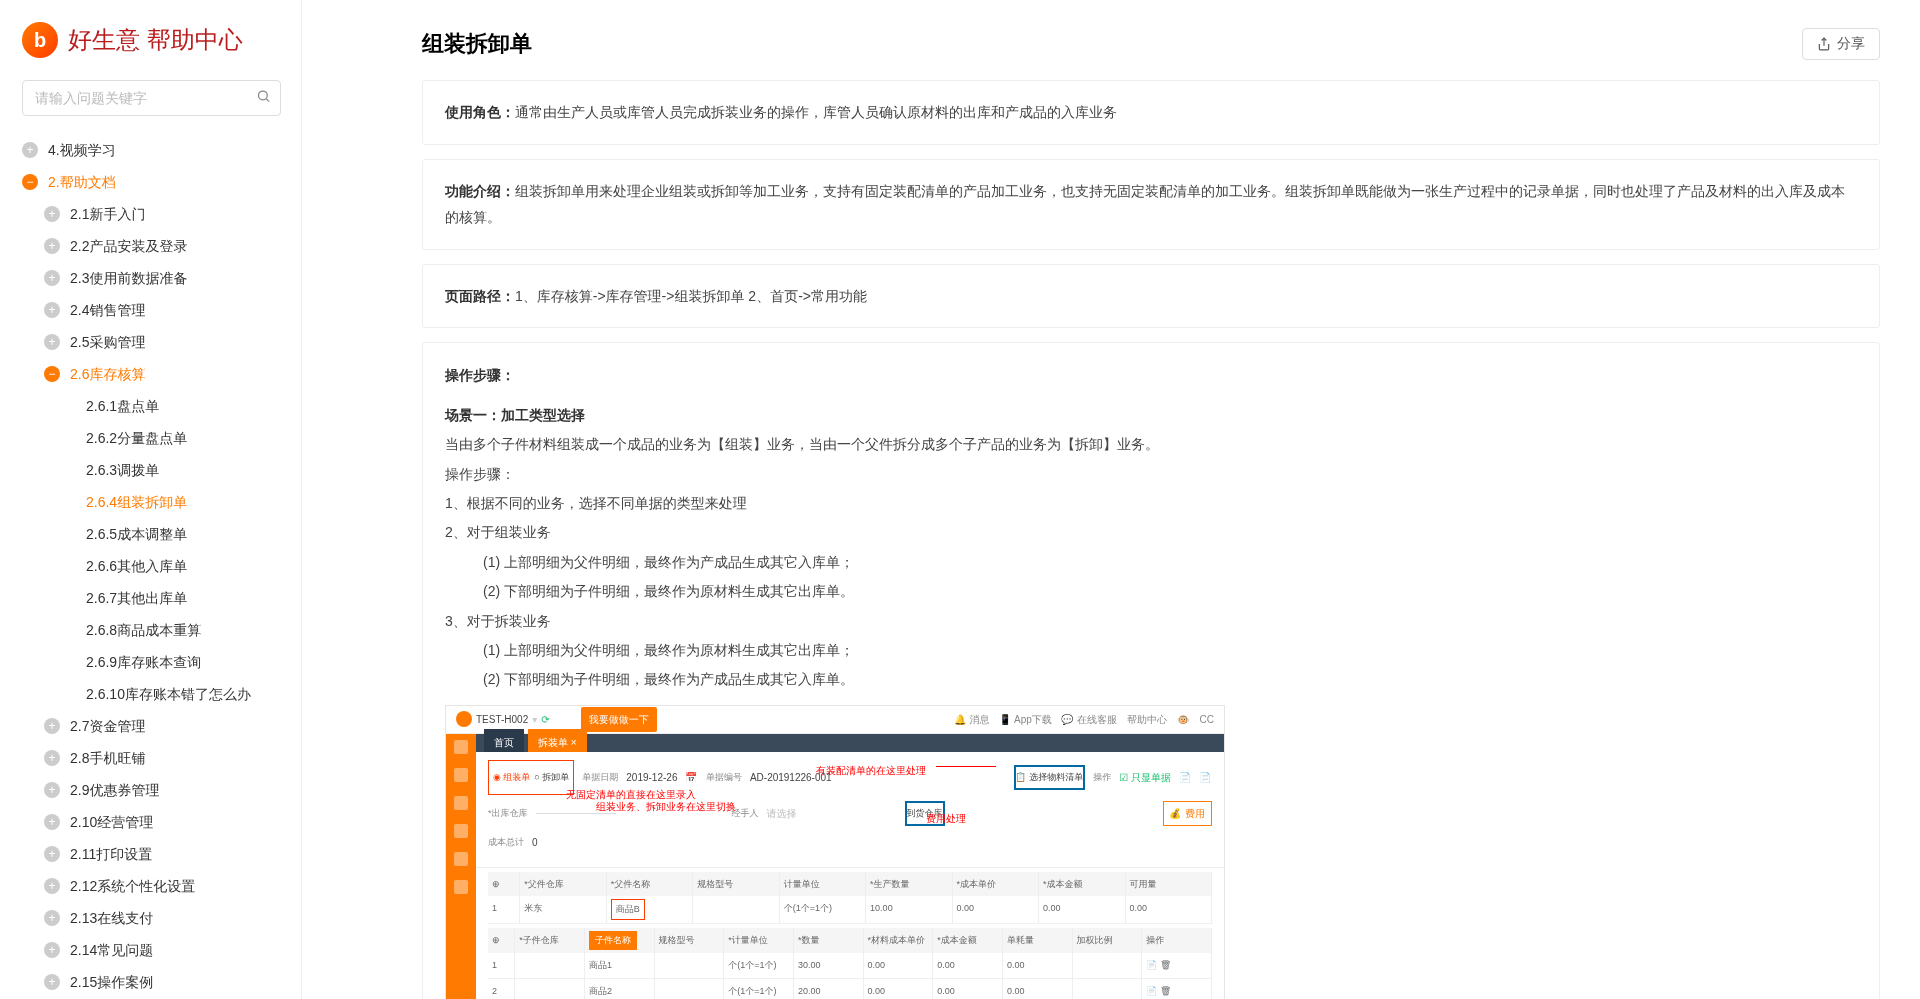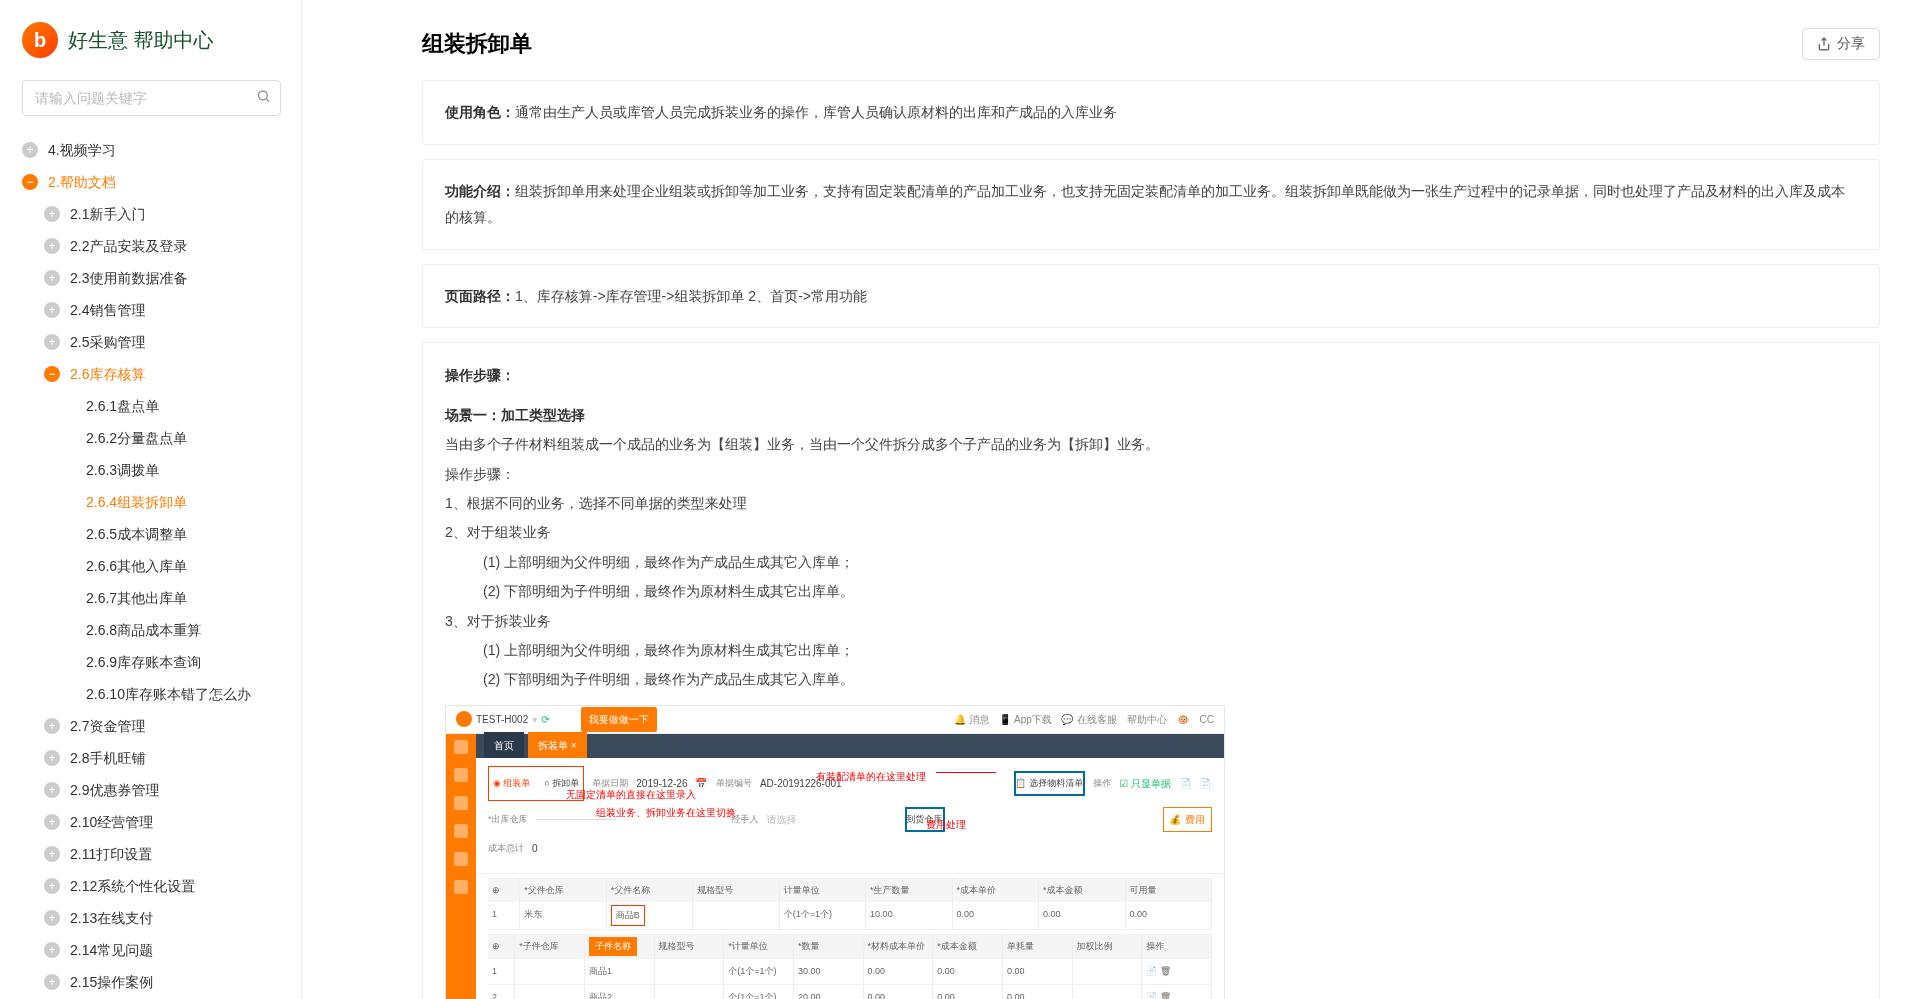--- a/index.html
+++ b/index.html
@@ -1,21 +1,21 @@
 <!DOCTYPE html>
 <html><head>
 <meta charset="utf-8">
 <style>
 * { margin: 0; padding: 0; box-sizing: border-box; }
 body { font-family: "Microsoft YaHei", Arial, sans-serif; font-size: 14px; color: #333; background: #fff; }
 .container { display: flex; width: 1920px; min-height: 999px; }
 .sidebar { width: 302px; padding: 22px 20px 0 22px; border-right: 1px solid #eee; background: #fff; }
 .logo-row { display: flex; align-items: center; margin-bottom: 22px; }
 .logo-circle { width: 36px; height: 36px; border-radius: 50%; background: linear-gradient(135deg,#ff7a00,#ff3c00); display: flex; align-items: center; justify-content: center; color: #fff; font-weight: bold; font-size: 20px; margin-right: 10px; }
-.logo-text { font-size: 20px; font-weight: 500; color: #14532d; }
+.logo-text { font-size: 24px; font-weight: 500; color: #b91c1c; }
 .search-box { position: relative; margin-bottom: 18px; }
 .search-input { width: 100%; height: 36px; border: 1px solid #ddd; border-radius: 4px; padding: 0 34px 0 12px; font-size: 14px; outline: none; }
 .search-input::placeholder { color: #bbb; }
 .search-icon { position: absolute; right: 10px; top: 50%; transform: translateY(-50%); color: #888; font-size: 16px; }
 .nav { list-style: none; }
 .nav li { line-height: 32px; cursor: pointer; display: flex; align-items: center; }
 .nav .lvl1 { font-weight: 500; color: #333; }
 .nav .lvl2 { padding-left: 22px; color: #333; }
 .nav .lvl3 { padding-left: 64px; color: #333; font-weight: normal; }
 .nav .expand-icon { width: 16px; height: 16px; border-radius: 50%; background: #ccc; color: #fff; font-size: 12px; display: inline-flex; align-items: center; justify-content: center; margin-right: 10px; line-height: 1; }
@@ -34,26 +34,26 @@
 .steps .indent { padding-left: 38px; display: block; }
 .screenshot { margin-top: 10px; border: 1px solid #e5e5e5; width: 780px; height: 340px; background: #fafafa; position: relative; overflow: hidden; font-size: 10px; }
 .ss-topbar { height: 28px; background: #fff; border-bottom: 1px solid #eee; display: flex; align-items: center; padding: 0 10px; gap: 4px; }
 .ss-logo { width: 16px; height: 16px; border-radius: 50%; background: #ff7a00; }
 .ss-top-green { background: #ff7a00; color: #fff; padding: 2px 8px; border-radius: 2px; font-size: 10px; margin-left: 27px; }
 .ss-top-right { margin-left: auto; display: flex; gap: 10px; color: #888; align-items: center; }
 .ss-body { display: flex; height: calc(100% - 28px); }
 .ss-left { width: 30px; background: #ff7a00; display: flex; flex-direction: column; align-items: center; padding-top: 6px; gap: 14px; }
 .ss-left-icon { width: 14px; height: 14px; background: rgba(255,255,255,0.4); border-radius: 2px; }
 .ss-content { flex: 1; display: flex; flex-direction: column; }
-.ss-tabs { height: 24px; background: #3a4a5a; display: flex; align-items: center; padding-left: 8px; gap: 4px; color: #fff; }
+.ss-tabs { height: 18px; background: #3a4a5a; display: flex; align-items: center; padding-left: 8px; gap: 4px; color: #fff; }
 .ss-tab { background: #2a3a4a; padding: 3px 10px; font-size: 10px; }
 .ss-tab.active { background: #ff7a00; }
 .ss-form { background: #fff; padding: 8px 12px; border-bottom: 1px solid #eee; position: relative; }
 .ss-row { display: flex; align-items: center; gap: 8px; margin-bottom: 6px; }
-.ss-radio-box { border: 1px solid #ff3c00; padding: 7px 4px; display: inline-flex; gap: 14px; font-size: 9px; }
+.ss-radio-box { border: 1px solid #ff3c00; padding: 7px 4px; display: inline-flex; gap: 4px; font-size: 9px; }
 .ss-radio-box .r1 { color: #ff3c00; }
 .ss-label { color: #888; font-size: 9px; }
 .ss-red-text { color: #ff0000; font-size: 10px; position: absolute; }
 .ss-out-box { border: 2px solid #0369a1; padding: 1px 0; font-size: 9px; }
 .ss-table { flex: 1; background: #fff; padding: 4px 12px; }
 .ss-thead { display: flex; background: #f5f5f5; font-size: 9px; color: #666; }
 .ss-thead div, .ss-trow div { flex: 1; padding: 3px 4px; border-right: 1px solid #eee; white-space: nowrap; overflow: hidden; }
 .ss-trow { display: flex; font-size: 9px; border-bottom: 1px solid #f0f0f0; color: #666; min-height: 20px; }
 .ss-highlight { border: 1px solid #ff3c00; display: inline-block; padding: 0 4px; }
 .ss-cell-orange { background: #ff7a00; color: #fff; display: inline-block; padding: 0 6px; }

